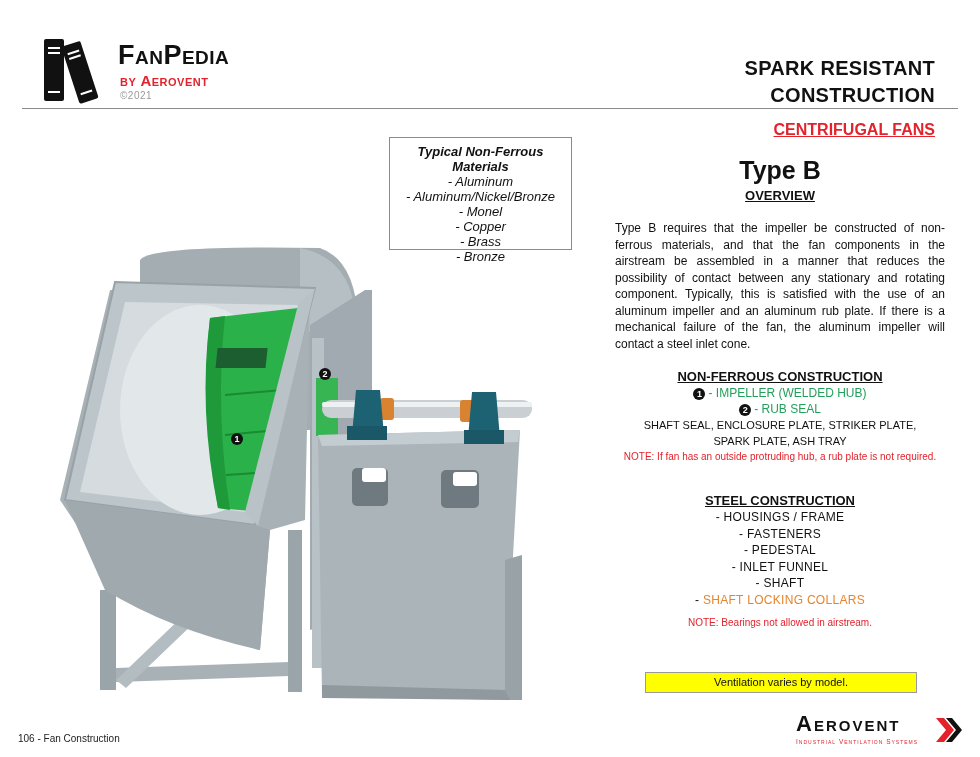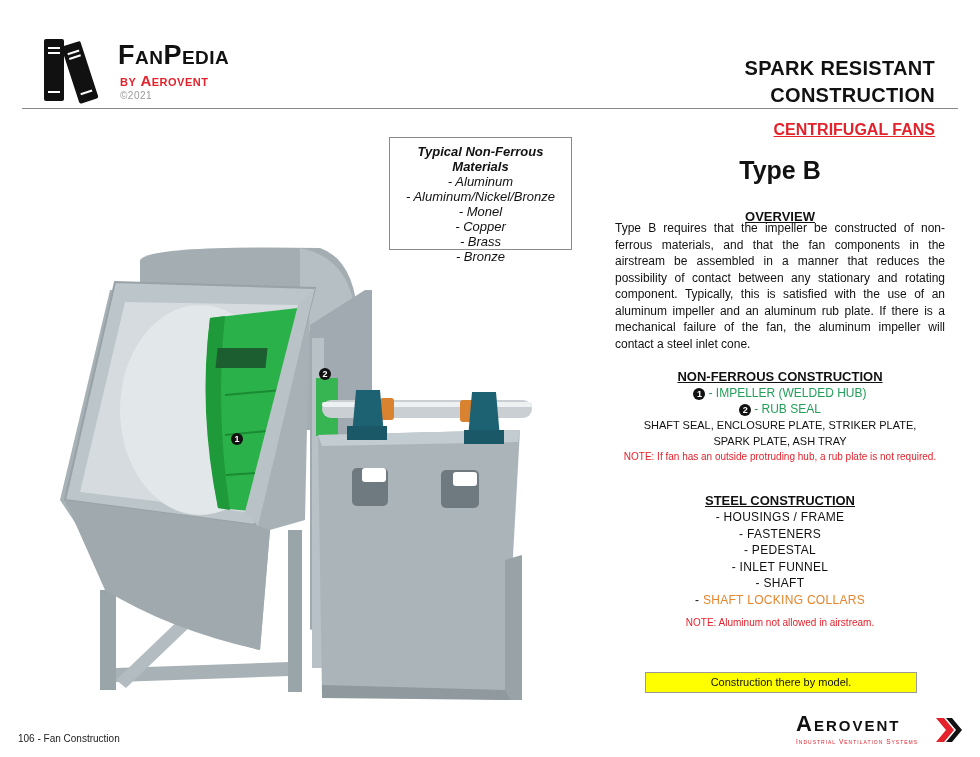--- a/index.html
+++ b/index.html
@@ -15,21 +15,21 @@
   .page-title { right:45px; top:55px; text-align:right; font-size:20px; font-weight:bold; line-height:27px; color:#111; letter-spacing:0.3px; }
   .section-tag { right:45px; top:121px; font-size:16px; font-weight:bold; color:#e3222b; text-decoration:underline; }
 
   
   .materials-box { left:389px; top:137px; width:183px; height:113px; border:1px solid #8a8a8a; box-sizing:border-box; text-align:center; font-style:italic; font-size:13px; line-height:15px; padding-top:6px; }
   .materials-box .mb-title { font-weight:bold; }
 
   
   .rc { left:615px; width:330px; text-align:center; }
   .type-title { top:156px; font-size:25px; font-weight:bold; }
-  .ov-head { top:209px; font-size:13px; font-weight:bold; text-decoration:underline; }
+  .ov-head { top:188px; font-size:13px; font-weight:bold; text-decoration:underline; }
   .ov-body { top:220px; text-align:justify; font-size:12px; line-height:16.5px; }
   .nf-head { top:369px; font-size:13px; font-weight:bold; text-decoration:underline; }
   .nf-line { font-size:12px; line-height:16px; }
   .green { color:#22a05a; }
   .orange { color:#e6852b; }
   .red { color:#e3222b; }
   .num-badge { display:inline-block; width:12px; height:12px; border-radius:50%; background:#111; color:#fff; font-size:9px; line-height:12px; font-weight:bold; text-align:center; vertical-align:middle; margin-right:3px; }
   .note-small { font-size:10px; }
   .steel-head { top:493px; font-size:13px; font-weight:bold; text-decoration:underline; }
   .steel-line { font-size:12px; line-height:16.5px; letter-spacing:0.3px; }
@@ -158,24 +158,24 @@
 </div>
 
 <div class="abs rc steel-head">STEEL CONSTRUCTION</div>
 <div class="abs rc" style="top:509px;">
   <div class="steel-line">- HOUSINGS / FRAME</div>
   <div class="steel-line">- FASTENERS</div>
   <div class="steel-line">- PEDESTAL</div>
   <div class="steel-line">- INLET FUNNEL</div>
   <div class="steel-line">- SHAFT</div>
   <div class="steel-line"><span>- </span><span class="orange">SHAFT LOCKING COLLARS</span></div>
-  <div class="red note-small" style="margin-top:9px;">NOTE: Aluminum not allowed in airstream.</div>
+  <div class="red note-small" style="margin-top:9px;">NOTE: Bearings not allowed in airstream.</div>
 </div>
 
-<div class="abs yellow-note">Construction there by model.</div>
+<div class="abs yellow-note">Ventilation varies by model.</div>
 
 <div class="abs footer-page">106 - Fan Construction</div>
 <div class="abs aero-logo">
   <div class="aero-name">Aerovent</div>
   <div class="aero-sub">Industrial Ventilation Systems</div>
 </div>
 <svg class="abs aero-chev" viewBox="0 0 28 28">
   <path d="M2,2 L10,2 L20,14 L10,26 L2,26 L12,14 Z" fill="#e3222b"></path>
   <path d="M12,2 L18,2 L28,14 L18,26 L12,26 L22,14 Z" fill="#111"></path>
 </svg>

